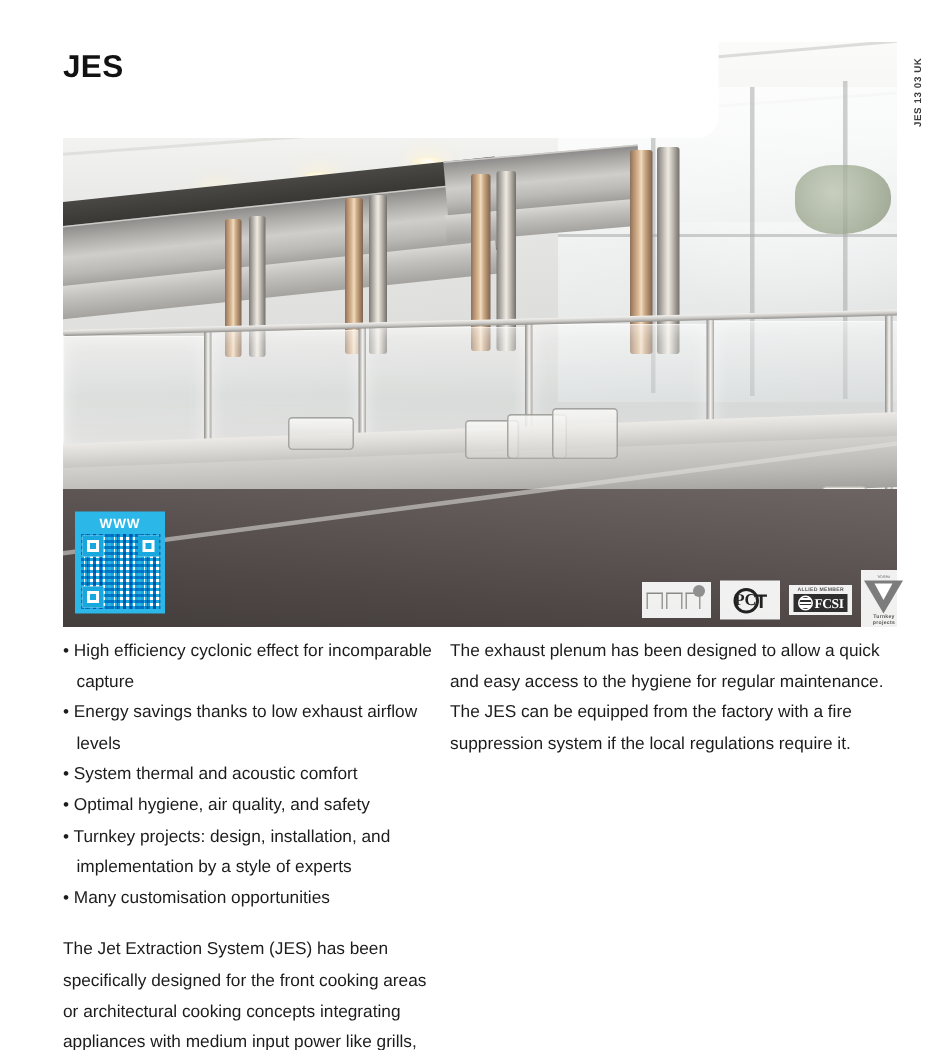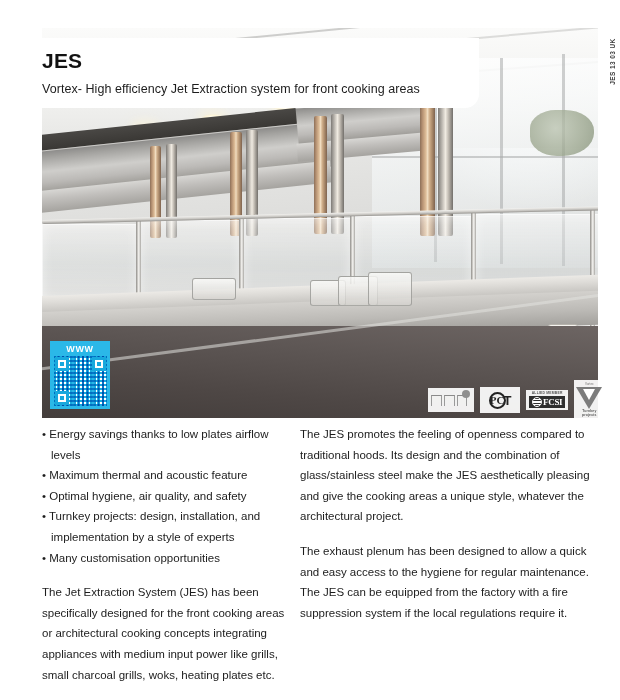--- a/index.html
+++ b/index.html
@@ -192,21 +192,21 @@
     font-weight: bold;
     letter-spacing: 0.3px;
     color: #4a4644;
     font-family: "Liberation Serif", serif;
   }
 
   
   .header-card {
     position: absolute;
     left: 27px;
-    top: 38px;
+    top: 22px;
     width: 452px;
     height: 70px;
     background: #ffffff;
     border-radius: 0 0 14px 0;
     z-index: 12;
     padding: 12px 0 0 15px;
   }
   .header-title {
     font-size: 21px;
     font-weight: bold;
@@ -532,21 +532,20 @@
         <div class="bottle-text">HEINZ</div>
       </div>
 
       <div class="floor"></div>
       <div class="floor-edge" style="top:302px;"></div>
     </div>
   </div>
 
   <div class="header-card">
     <div class="header-title">JES</div>
-    <div class="header-subtitle">Vortex- High efficiency Jet Extraction system for front cooking areas</div>
   </div>
 
   <div class="side-code">
     <span>JES 13 03 UK</span>
   </div>
 
   <div class="qr-badge">
     <div class="qr-www">WWW</div>
     <div class="qr-matrix">
       <div class="qr-eye tl"></div>
@@ -585,29 +584,29 @@
       <div class="v-top-caption">Vortex</div>
       <div class="v-mark"></div>
       <div class="cert-caption below">Turnkey projects</div>
     </div>
   </div>
 
   <div class="columns">
 
     <div class="col-left">
       <ul class="bullet-list">
-        <li>Energy savings thanks to low plates airflow levels</li>
-        <li>Maximum thermal and acoustic feature</li>
+        <li>High efficiency cyclonic effect for incomparable capture</li>
+        <li>Energy savings thanks to low exhaust airflow levels</li>
+        <li>System thermal and acoustic comfort</li>
         <li>Optimal hygiene, air quality, and safety</li>
         <li>Turnkey projects: design, installation, and implementation by a style of experts</li>
         <li>Many customisation opportunities</li>
       </ul>
       <p class="body-para">The Jet Extraction System (JES) has been specifically designed for the front cooking areas or architectural cooking concepts integrating appliances with medium input power like grills, small charcoal grills, woks, heating plates etc.</p>
     </div>
 
     <div class="col-right">
-      <p class="body-para">The JES promotes the feeling of openness compared to traditional hoods. Its design and the combination of glass/stainless steel make the JES aesthetically pleasing and give the cooking areas a unique style, whatever the architectural project.</p>
       <p class="body-para">The exhaust plenum has been designed to allow a quick and easy access to the hygiene for regular maintenance. The JES can be equipped from the factory with a fire suppression system if the local regulations require it.</p>
 
     </div>
   </div>
 
 </div>
 
 </body></html>

